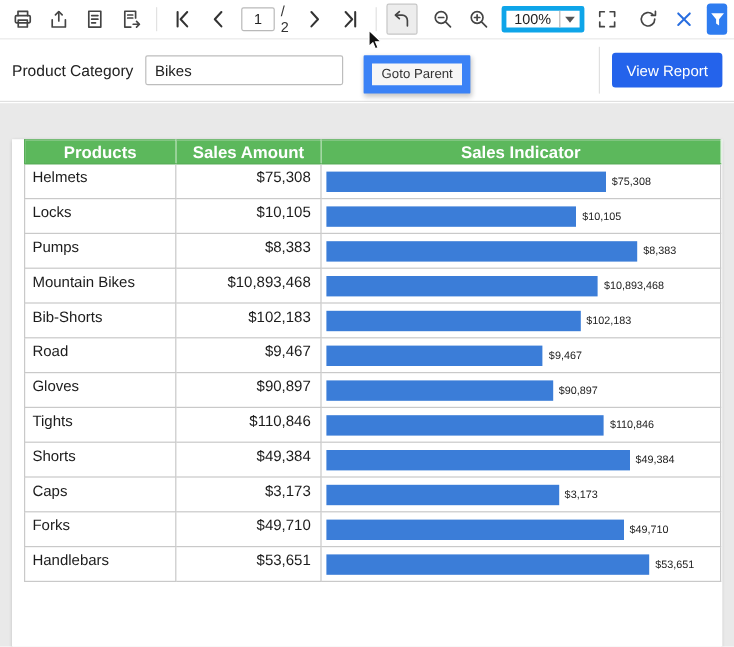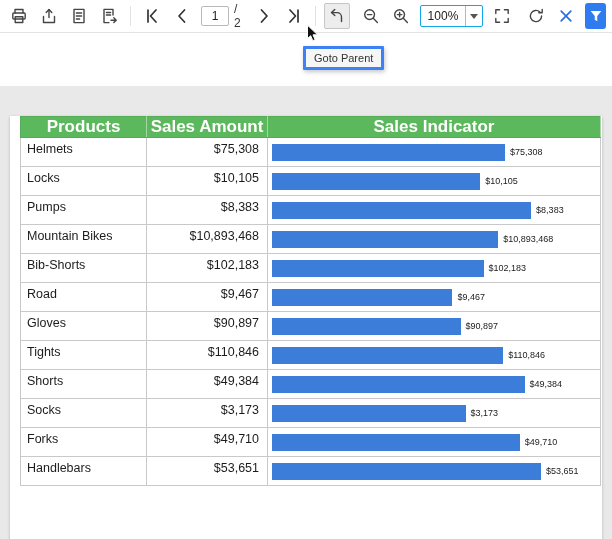--- a/index.html
+++ b/index.html
@@ -14,21 +14,21 @@
           border:1px solid transparent; border-radius:2px; cursor:pointer; flex:0 0 auto; }
   .tbtn + .tbtn { margin-left:4px; }
   .ic { width:18px; height:18px; stroke:#444; fill:none; stroke-width:1.4;
         stroke-linecap:round; stroke-linejoin:round; }
   .nav .ic { stroke:#333; stroke-width:1.7; }
   .sep { width:1px; height:20px; background:#e2e2e2; margin:0 8px; flex:0 0 auto; }
   .page-input { width:28px; height:20px; border:1px solid #b9b9b9; border-radius:2px;
                 text-align:center; font-size:12px; color:#222; margin:0 5px 0 6px; }
   .page-count { font-size:12px; color:#333; margin-right:6px; }
   .hovered { background:#ededed; border:1px solid #c6c6c6; }
-  .zoom-combo { display:flex; align-items:stretch; height:22px; border:1px solid #0ea5e9;
+  .zoom-combo { display:flex; align-items:stretch; height:22px; border:4px solid #0ea5e9;
                 border-radius:2px; margin:0 6px; flex:0 0 auto; background:#fff; }
   .zoom-text { padding:0 7px; font-size:12px; color:#222; display:flex; align-items:center; }
   .zoom-arrow { width:17px; border-left:1px solid #b9b9b9; display:flex; align-items:center;
                 justify-content:center; cursor:pointer; }
   .caret { width:0; height:0; border-left:4px solid transparent; border-right:4px solid transparent;
            border-top:5px solid #555; }
   .filter-btn { width:26px; height:26px; background:#2e7cf0; border-radius:3px;
                 display:flex; align-items:center; justify-content:center; cursor:pointer; margin-left:6px; }
 
   
@@ -42,36 +42,36 @@
                  background:#2463eb; color:#fff; border:none; border-radius:3px;
                  font-size:12.5px; font-family:"Liberation Sans",sans-serif; cursor:pointer; }
 
   
   .canvas { position:absolute; top:86px; left:0; right:0; bottom:0;
             background:#e9e9e9; padding-top:6px; overflow:hidden; }
   .page { margin-left:10px; width:592px; height:470px; background:#fff;
           box-shadow:0 1px 3px rgba(0,0,0,.22); }
   table.report { border-collapse:collapse; margin:24px 0 0 10px; table-layout:fixed;
                  width:580px; }
-  table.report th { background:#5cb85c; color:#fff; font-size:17px; font-weight:bold;
+  table.report th { background:#5cb85c; color:#fff; font-size:14px; font-weight:bold;
                     height:20px; text-align:center; border:1px solid #57ad57;
                     border-right:1px solid rgba(255,255,255,.45); }
   table.report td { border:1px solid #c9c9c9; height:29px; font-size:12.5px; color:#1c1c1c;
                     background:#fff; }
   .col-prod { width:126px; } .col-amt { width:121px; } .col-ind { width:333px; }
   td.c-prod { padding:0 6px; vertical-align:top; padding-top:4px; }
   td.c-amt  { text-align:right; padding:4px 8px 0 0; vertical-align:top; }
   td.c-ind  { padding:0; }
   .barwrap { display:flex; align-items:center; padding-left:4px; height:100%; }
   .bar { height:17px; background:#3b7dd8; flex:0 0 auto; }
   .barlabel { font-size:9px; color:#222; margin-left:5px; white-space:nowrap; }
 
   
   .tooltip { position:absolute; left:303px; top:46px; background:#f6f6f6;
-             border:3px solid #3b82f6; box-shadow:1px 2px 4px rgba(0,0,0,.22);
+             border:7px solid #3b82f6; box-shadow:1px 2px 4px rgba(0,0,0,.22);
              font-size:11px; color:#333; padding:3px 8px; z-index:30; border-radius:1px; }
   .cursor { position:absolute; left:306px; top:24px; z-index:40; pointer-events:none; }
 </style>
 </head>
 <body>
 
 <div class="app">
 
   <div class="toolbar">
     <div class="tbtn">
@@ -176,20 +176,26 @@
         <path d="M4.2 4.2 13.8 13.8M13.8 4.2 4.2 13.8"></path>
       </svg>
     </div>
     <div class="filter-btn">
       <svg width="16" height="16" viewBox="0 0 18 18">
         <path d="M3 3.5h12L10.4 9v6l-2.8-1.9V9z" fill="#fff"></path>
       </svg>
     </div>
   </div>
 
+  <div class="parambar">
+    <span class="param-label">Product Category</span>
+    <input class="param-input" value="Bikes" style="">
+    <div class="param-divider"></div>
+    <button class="view-report">View Report</button>
+  </div>
 
   <div class="canvas">
     <div class="page">
       <table class="report">
         <colgroup>
             <col class="col-prod">
             <col class="col-amt">
             <col class="col-ind">
           </colgroup>
         <thead>
@@ -294,21 +300,21 @@
     <td class="c-amt">$49,384</td>
     <td class="c-ind">
       <div class="barwrap">
         <div class="bar" style="width: 77%;"></div>
         <span class="barlabel">$49,384</span>
       </div>
     </td>
   </tr>
 
   <tr>
-    <td class="c-prod">Socks</td>
+    <td class="c-prod">Caps</td>
     <td class="c-amt">$3,173</td>
     <td class="c-ind">
       <div class="barwrap">
         <div class="bar" style="width: 59%;"></div>
         <span class="barlabel">$3,173</span>
       </div>
     </td>
   </tr>
 
 

